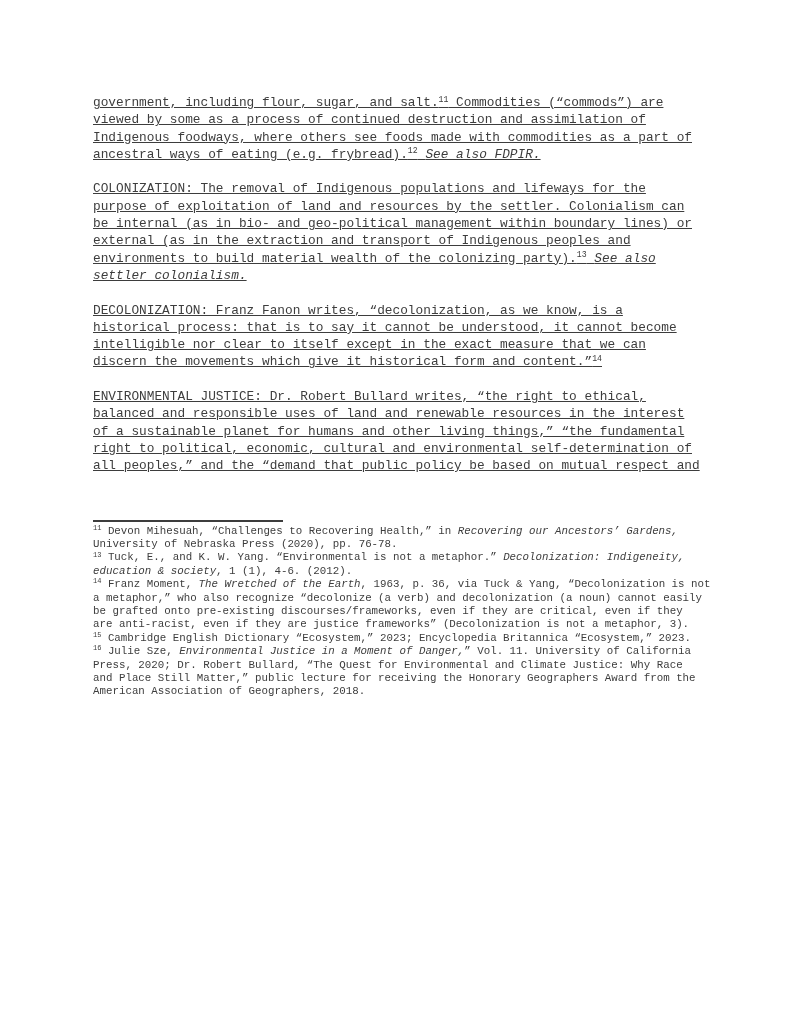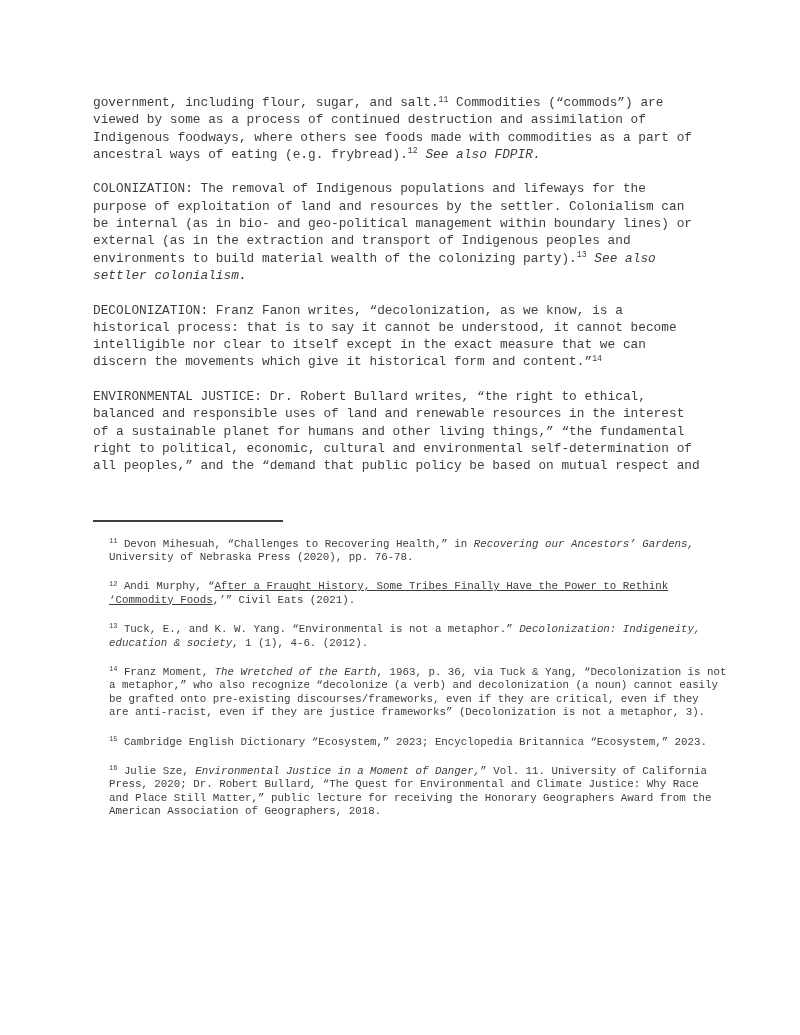--- a/index.html
+++ b/index.html
@@ -16,23 +16,24 @@
     padding: 94px 84px 0 93px;
     font-family: "Liberation Mono", "DejaVu Sans Mono", monospace;
     color: #3d3d3d;
     overflow: hidden;
   }
   .body-text p {
     margin: 0 0 17.3px 0;
     font-size: 12.8px;
     line-height: 17.3px;
     white-space: pre;
+    text-decoration: underline;
   }
   .footnotes p {
-    margin: 16px;
+    margin: 0;
     font-size: 10.8px;
     line-height: 13.4px;
     white-space: pre;
   }
   .run-italic { font-style: italic; }
   .run-link {
     color: inherit;
     text-decoration: underline;
     cursor: pointer;
   }
@@ -80,22 +81,20 @@
       <p><span>ENVIRONMENTAL JUSTICE: Dr. Robert Bullard writes, “the right to ethical,
 balanced and responsible uses of land and renewable resources in the interest
 of a sustainable planet for humans and other living things,” “the fundamental
 right to political, economic, cultural and environmental self-determination of
 all peoples,” and the “demand that public policy be based on mutual respect and</span></p>
     </main>
   <div class="footnote-separator"></div>
   <section class="footnotes" id="footnotes">
       <p><sup>11</sup><span> Devon Mihesuah, “Challenges to Recovering Health,” in </span><span class="run-italic">Recovering our Ancestors’ Gardens,</span><span>
 University of Nebraska Press (2020), pp. 76-78.</span></p>
-      <p><sup>12</sup><span> Andi Murphy, “</span><a class="run-link">After a Fraught History, Some Tribes Finally Have the Power to Rethink
-‘Commodity Foods</a><span>,’” Civil Eats (2021).</span></p>
       <p><sup>13</sup><span> Tuck, E., and K. W. Yang. “Environmental is not a metaphor.” </span><span class="run-italic">Decolonization: Indigeneity,
 education &amp; society</span><span>, 1 (1), 4-6. (2012).</span></p>
       <p><sup>14</sup><span> Franz Moment, </span><span class="run-italic">The Wretched of the Earth</span><span>, 1963, p. 36, via Tuck &amp; Yang, “Decolonization is not
 a metaphor,” who also recognize “decolonize (a verb) and decolonization (a noun) cannot easily
 be grafted onto pre-existing discourses/frameworks, even if they are critical, even if they
 are anti-racist, even if they are justice frameworks” (Decolonization is not a metaphor, 3).</span></p>
       <p><sup>15</sup><span> Cambridge English Dictionary “Ecosystem,” 2023; Encyclopedia Britannica “Ecosystem,” 2023.</span></p>
       <p><sup>16</sup><span> Julie Sze, </span><span class="run-italic">Environmental Justice in a Moment of Danger,</span><span>” Vol. 11. University of California
 Press, 2020; Dr. Robert Bullard, “The Quest for Environmental and Climate Justice: Why Race
 and Place Still Matter,” public lecture for receiving the Honorary Geographers Award from the

